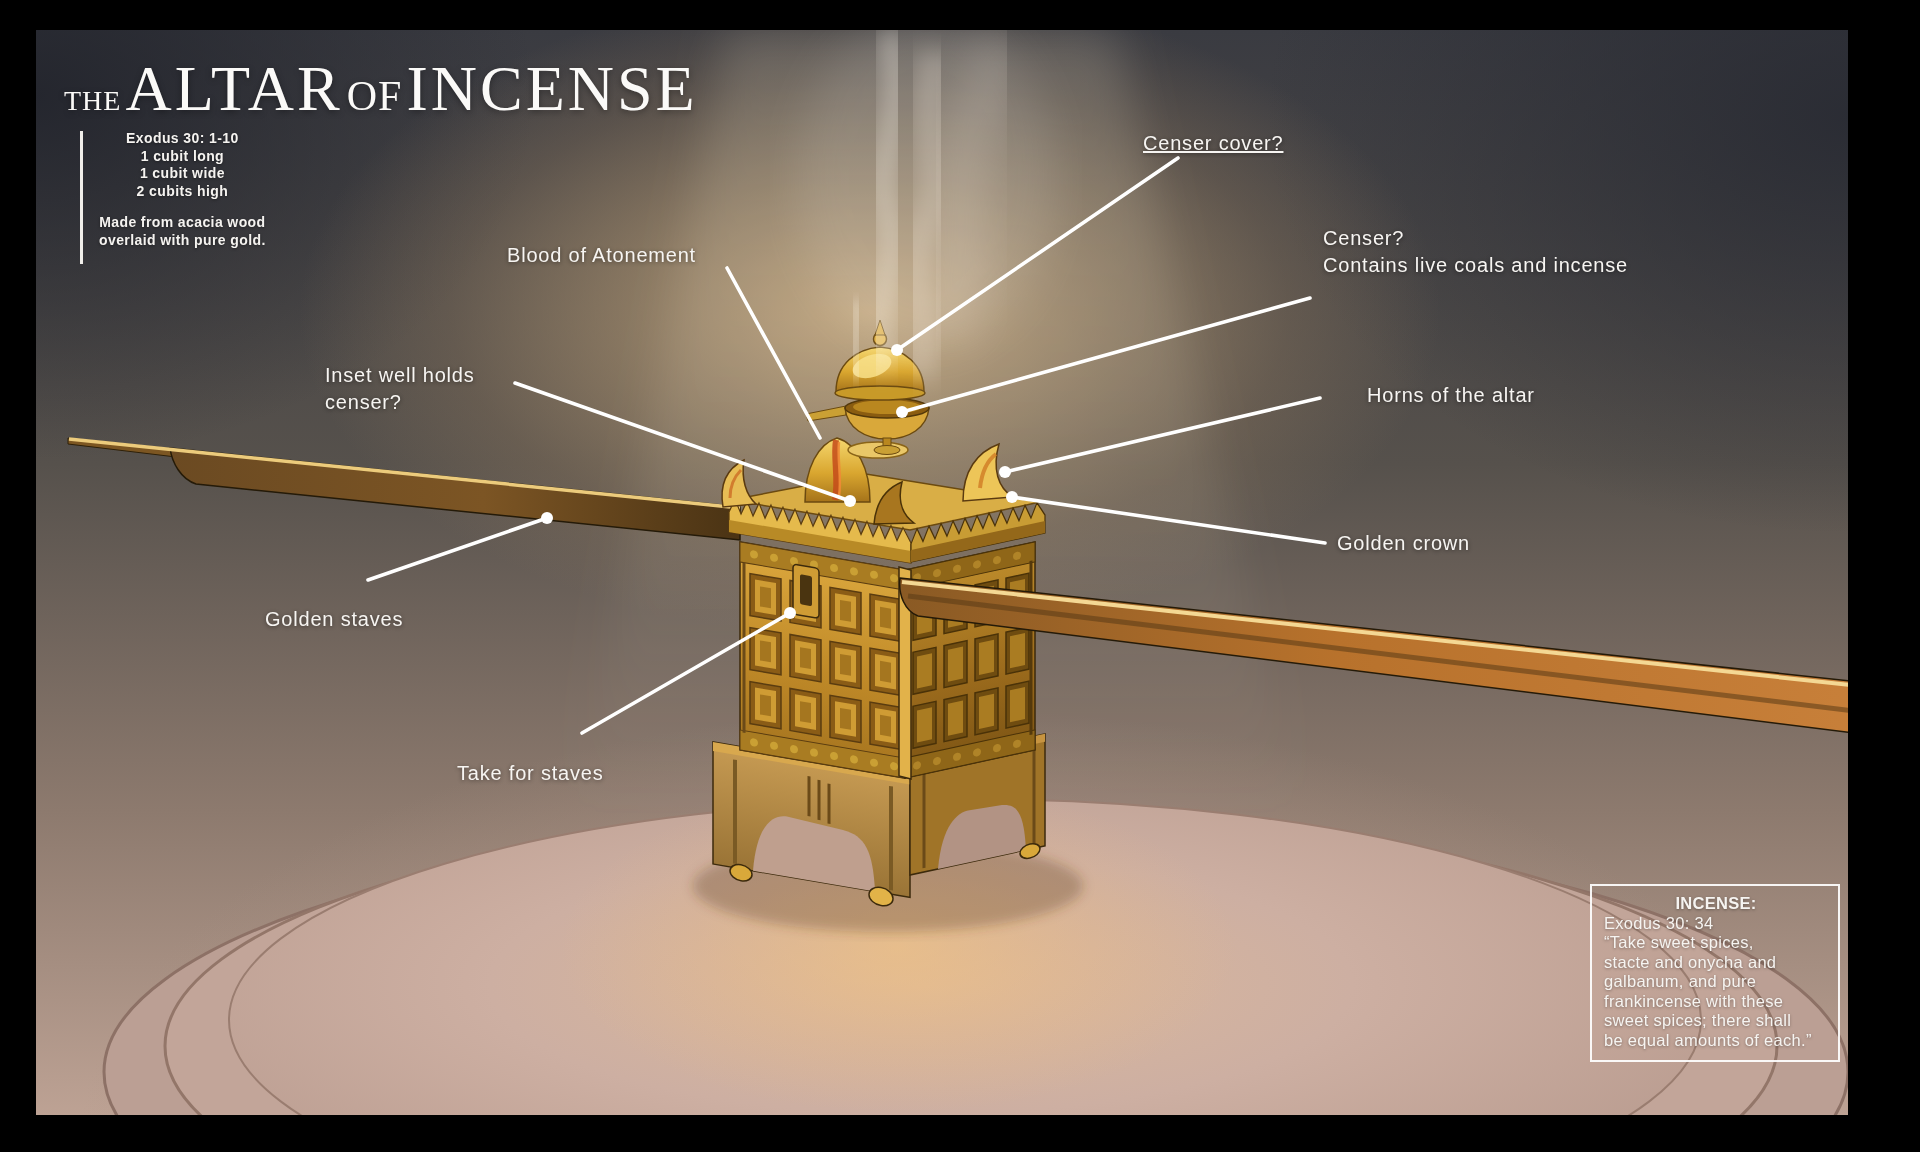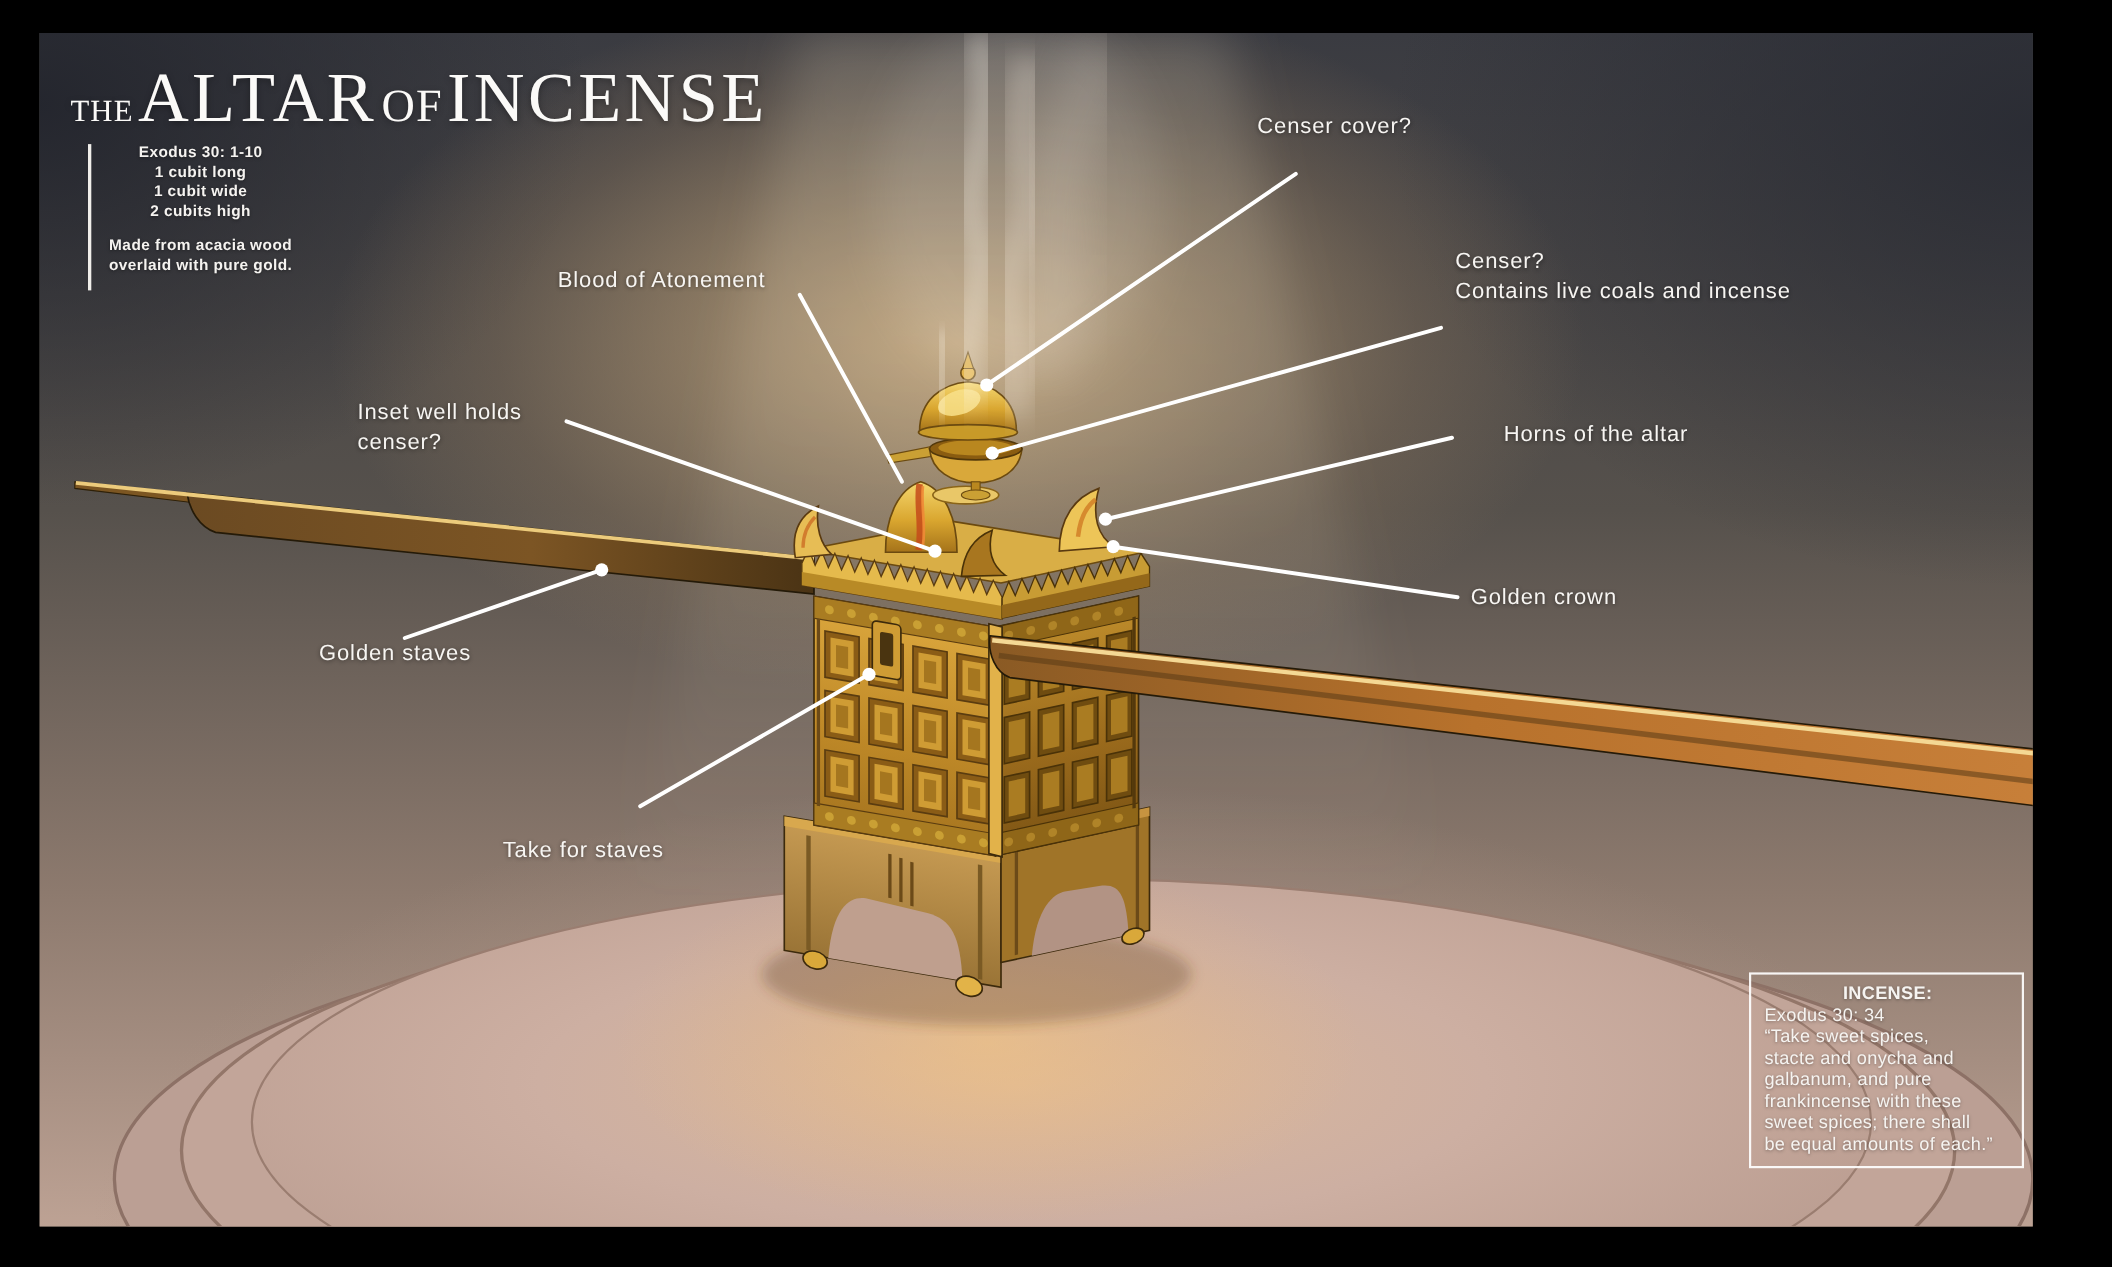--- a/index.html
+++ b/index.html
@@ -359,39 +359,39 @@
   <div class="specs">
     <div>Exodus 30: 1-10</div>
     <div>1 cubit long</div>
     <div>1 cubit wide</div>
     <div>2 cubits high</div>
     <div class="gap"></div>
     <div>Made from acacia wood</div>
     <div>overlaid with pure gold.</div>
   </div>
 
-  <div class="lbl" style="left:1107px;top:72px;">Censer cover?</div>
+  <div class="lbl" style="left:1107px;top:100px;text-decoration:underline;">Censer cover?</div>
 
   <div class="lbl" style="left:1287px;top:195px;">
     <div>Censer?</div>
     <div>Contains live coals and incense</div>
   </div>
 
   <div class="lbl" style="left:1302px;top:352px;margin-left:29px;">Horns of the altar</div>
 
   <div class="lbl" style="left:1301px;top:500px;text-align:right;">Golden crown</div>
 
   <div class="lbl" style="left:471px;top:212px;">Blood of Atonement</div>
 
   <div class="lbl" style="left:289px;top:332px;">
     <div>Inset well holds</div>
     <div>censer?</div>
   </div>
 
-  <div class="lbl" style="left:229px;top:551px;margin-left:25px;">Golden staves</div>
+  <div class="lbl" style="left:229px;top:576px;">Golden staves</div>
 
   <div class="lbl" style="left:421px;top:730px;">Take for staves</div>
 
   <div class="incense-box">
     <div class="hd">INCENSE:</div>
     <div>Exodus 30: 34</div>
     <div>“Take sweet spices,</div>
     <div>stacte and onycha and</div>
     <div>galbanum, and pure</div>
     <div>frankincense with these</div>

